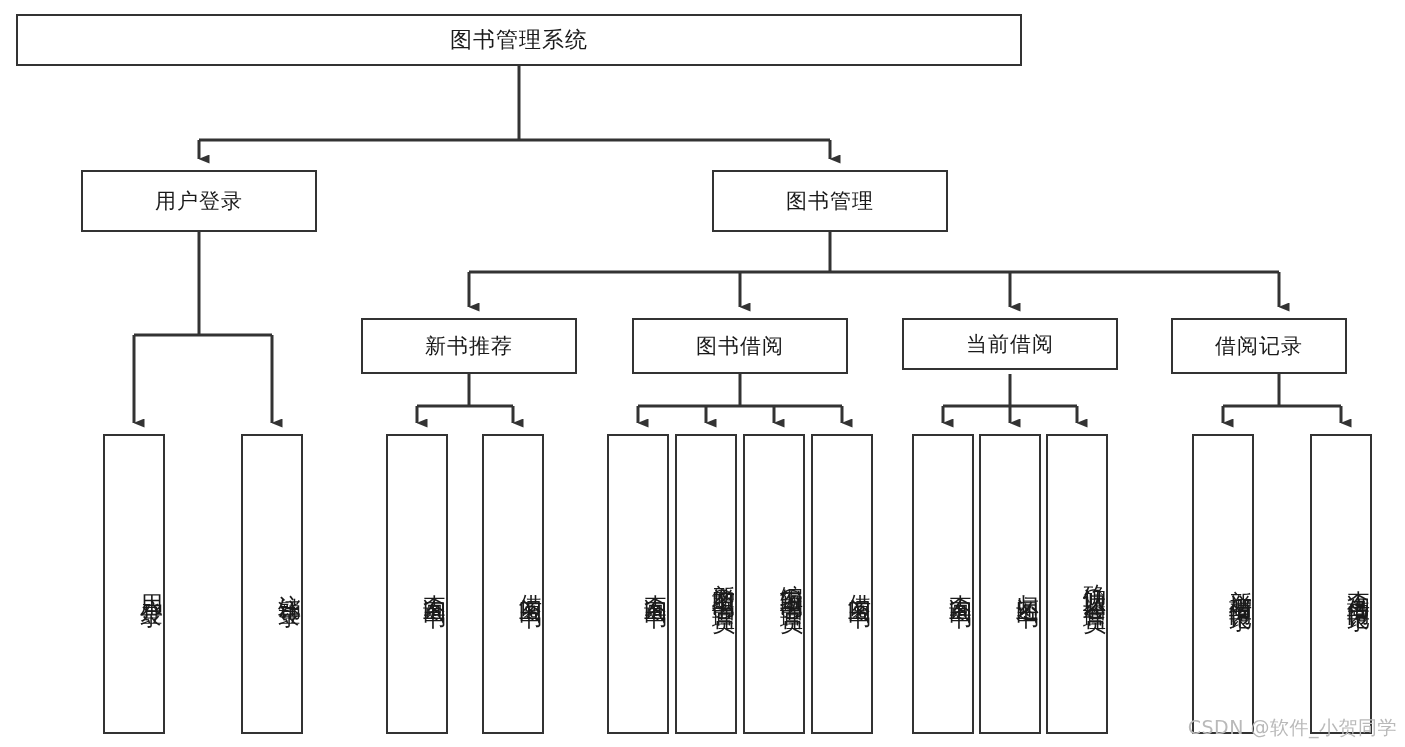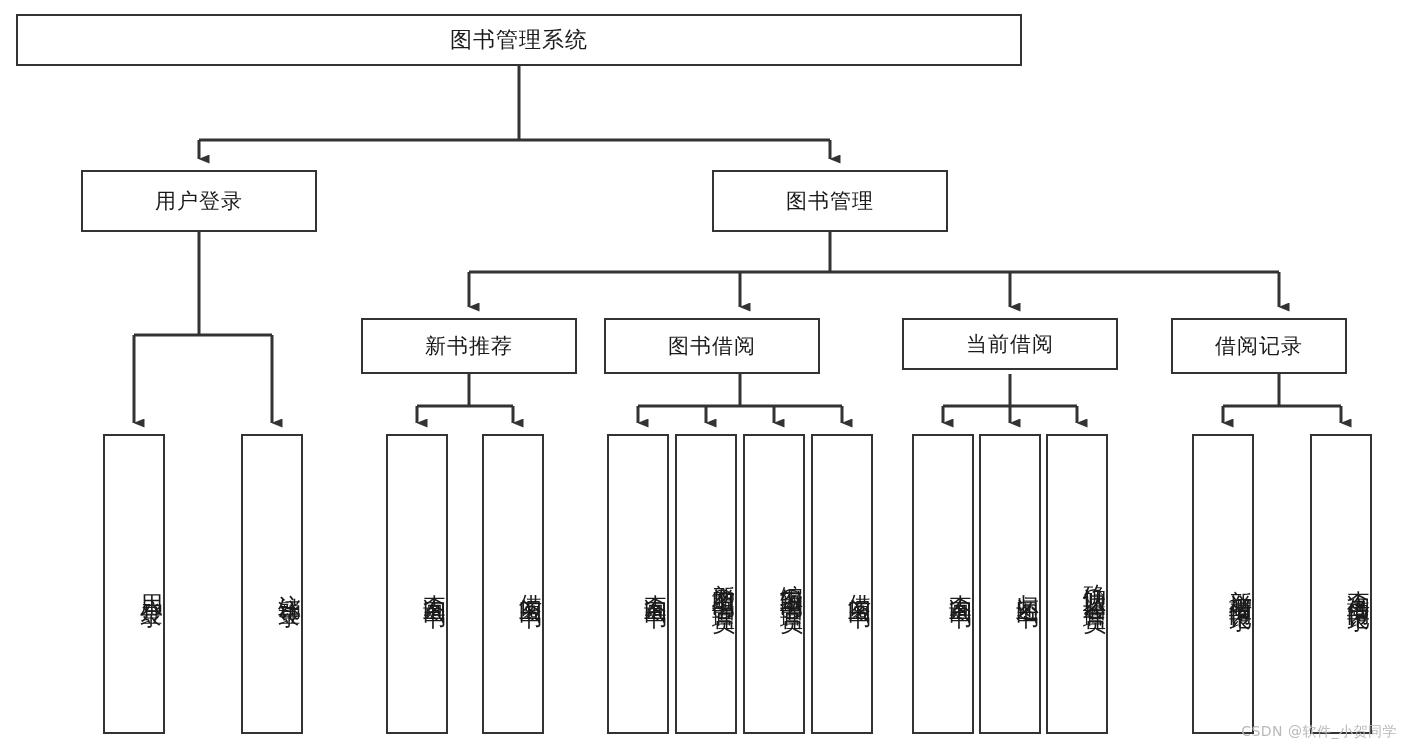--- a/index.html
+++ b/index.html
@@ -58,21 +58,21 @@
   .leaf-text {
     writing-mode: vertical-rl;
     text-orientation: upright;
     line-height: 1;
     display: block;
   }
   .watermark {
     position: absolute;
     right: 8px;
     bottom: 6px;
-    font-size: 14px;
+    font-size: 19px;
     color: #b9b9b9;
     letter-spacing: 0.5px;
     z-index: 5;
     white-space: nowrap;
   }
 </style>
 </head>
 <body>
 
 <div id="canvas">
@@ -128,21 +128,21 @@
   </svg>
 
   <div class="node root-node" style="left:16px; top:14px; width:1006px; height:52px;">图书管理系统</div>
 
   <div class="node h-node" style="left:81px; top:170px; width:236px; height:62px;">用户登录</div>
 
   <div class="node h-node" style="left:712px; top:170px; width:236px; height:62px;">图书管理</div>
 
   <div class="node h-node" style="left:361px; top:318px; width:216px; height:56px;">新书推荐</div>
 
-  <div class="node h-node" style="left:604px; top:318px; width:216px; height:56px;">图书借阅</div>
+  <div class="node h-node" style="left:632px; top:318px; width:216px; height:56px;">图书借阅</div>
 
   <div class="node h-node" style="left:902px; top:318px; width:216px; height:52px;">当前借阅</div>
 
   <div class="node h-node" style="left:1171px; top:318px; width:176px; height:56px;">借阅记录</div>
 
   <div class="node leaf-node" style="left:103px; top:434px; width:62px; height:300px;">
     <span class="leaf-text">用户登录</span>
   </div>
 
   <div class="node leaf-node" style="left:241px; top:434px; width:62px; height:300px;">

